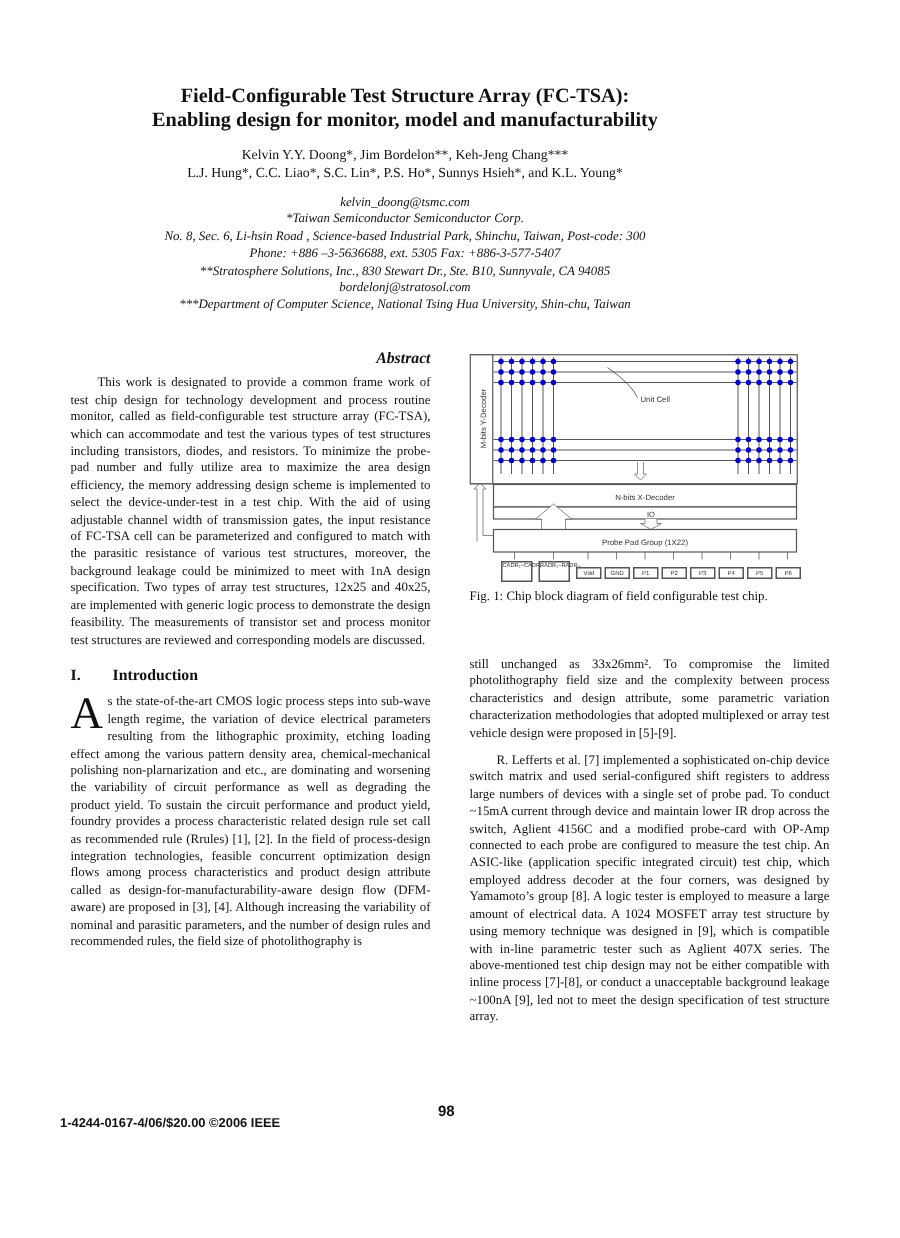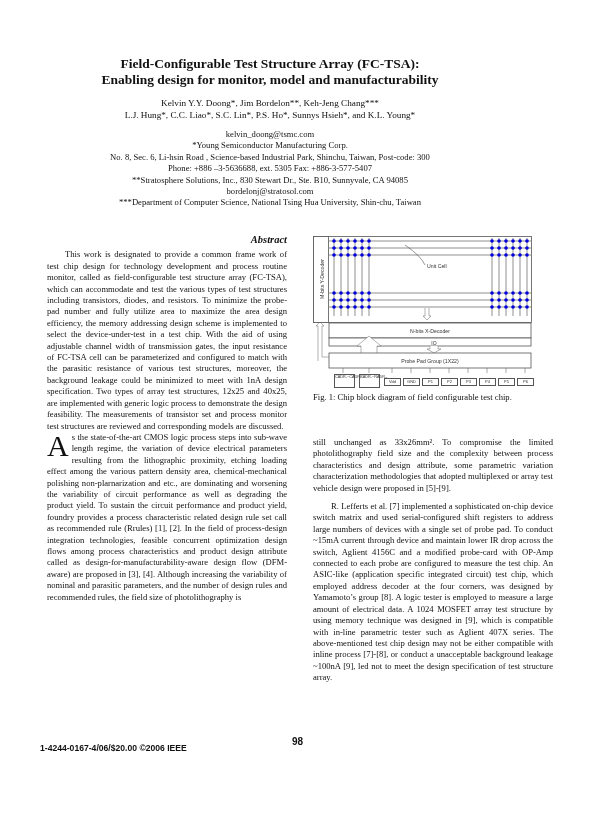--- a/index.html
+++ b/index.html
@@ -1,20 +1,20 @@
 <!DOCTYPE html>
 <html><head>
 <meta charset="utf-8">
 <style>
   html, body { margin: 0; padding: 0; background: #ffffff; }
   body { width: 600px; height: 825px; position: relative; overflow: hidden; font-family: "Liberation Serif", "DejaVu Serif", serif; color: #111; }
   .header { position: absolute; top: 56px; left: 0; width: 540px; text-align: center; }
   .title { font-weight: bold; font-size: 13.5px; line-height: 16px; margin: 0; }
   .authors { font-size: 9.2px; line-height: 12px; margin-top: 9px; }
-  .affil { font-size: 8.6px; line-height: 11.4px; margin-top: 8px; }
+  .affil { font-size: 8.6px; line-height: 11.4px; margin-top: 8px; font-style: italic; }
   .col { position: absolute; font-size: 8.6px; line-height: 11.4px; text-align: justify; }
   .col-left { left: 47px; top: 234px; width: 240px; }
   .col-right { left: 313px; top: 437px; width: 240px; }
   .abstract-head { text-align: right; font-weight: bold; font-size: 10.5px; margin-bottom: 4px; font-style: italic; }
   .indent { text-indent: 18px; }
   p { margin: 0; }
   .section-head { font-weight: bold; font-size: 10.5px; margin: 13px 0 6px 0; }
   .section-head .num { display: inline-block; width: 28px; }
   .dropcap { float: left; font-size: 30px; line-height: 24px; margin: 2px 3px 0 0; }
   .figure { position: absolute; left: 313px; top: 236px; width: 240px; }
@@ -31,32 +31,35 @@
   <div class="title">
     <div>Field-Configurable Test Structure Array (FC-TSA):</div>
     <div>Enabling design for monitor, model and manufacturability</div>
   </div>
   <div class="authors">
     <div>Kelvin Y.Y. Doong*, Jim Bordelon**, Keh-Jeng Chang***</div>
     <div>L.J. Hung*, C.C. Liao*, S.C. Lin*, P.S. Ho*, Sunnys Hsieh*, and K.L. Young*</div>
   </div>
   <div class="affil">
     <div>kelvin_doong@tsmc.com</div>
-    <div>*Young Semiconductor Manufacturing Corp.</div>
+    <div>*Taiwan Semiconductor Semiconductor Corp.</div>
     <div>No. 8, Sec. 6, Li-hsin Road , Science-based Industrial Park, Shinchu, Taiwan, Post-code: 300</div>
     <div>Phone: +886 –3-5636688, ext. 5305 Fax: +886-3-577-5407</div>
     <div>**Stratosphere Solutions, Inc., 830 Stewart Dr., Ste. B10, Sunnyvale, CA 94085</div>
     <div>bordelonj@stratosol.com</div>
     <div>***Department of Computer Science, National Tsing Hua University, Shin-chu, Taiwan</div>
   </div>
 </div>
 
 <div class="col col-left">
   <div class="abstract-head">Abstract</div>
   <p class="indent">This work is designated to provide a common frame work of test chip design for technology development and process routine monitor, called as field-configurable test structure array (FC-TSA), which can accommodate and test the various types of test structures including transistors, diodes, and resistors. To minimize the probe-pad number and fully utilize area to maximize the area design efficiency, the memory addressing design scheme is implemented to select the device-under-test in a test chip. With the aid of using adjustable channel width of transmission gates, the input resistance of FC-TSA cell can be parameterized and configured to match with the parasitic resistance of various test structures, moreover, the background leakage could be minimized to meet with 1nA design specification. Two types of array test structures, 12x25 and 40x25, are implemented with generic logic process to demonstrate the design feasibility. The measurements of transistor set and process monitor test structures are reviewed and corresponding models are discussed.</p>
+  <div class="section-head">
+    <span class="num">I.</span><span>Introduction</span>
+  </div>
   <p><span class="dropcap">A</span><span>s the state-of-the-art CMOS logic process steps into sub-wave length regime, the variation of device electrical parameters resulting from the lithographic proximity, etching loading effect among the various pattern density area, chemical-mechanical polishing non-plarnarization and etc., are dominating and worsening the variability of circuit performance as well as degrading the product yield. To sustain the circuit performance and product yield, foundry provides a process characteristic related design rule set call as recommended rule (Rrules) [1], [2]. In the field of process-design integration technologies, feasible concurrent optimization design flows among process characteristics and product design attribute called as design-for-manufacturability-aware design flow (DFM-aware) are proposed in [3], [4]. Although increasing the variability of nominal and parasitic parameters, and the number of design rules and recommended rules, the field size of photolithography is</span></p>
 </div>
 
 <div class="figure">
   <svg width="240" height="148" viewBox="0 0 240 148">
 
     <rect x="0.5" y="0.5" width="218" height="86" fill="none" stroke="#555" stroke-width="0.8"></rect>
 
     <rect x="0.5" y="0.5" width="15" height="86" fill="#fff" stroke="#555" stroke-width="0.8"></rect>
     <text x="-43" y="11" transform="rotate(-90)" font-size="5.2" text-anchor="middle" fill="#333">M-bits Y-Decoder</text>

